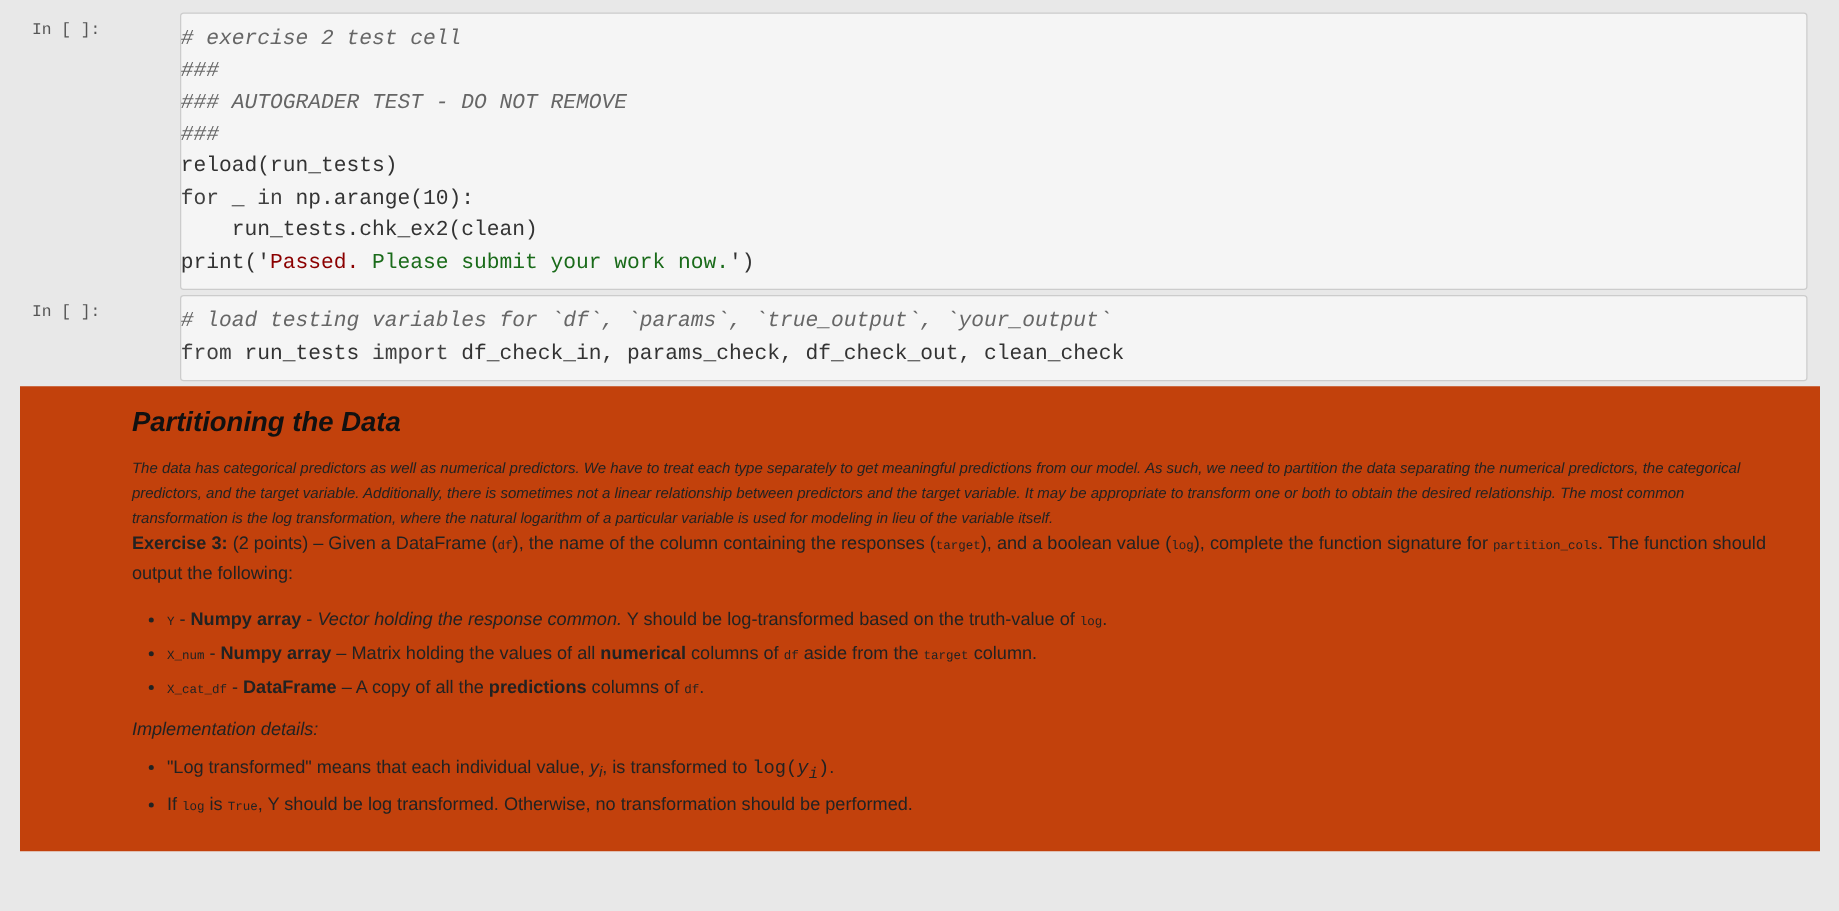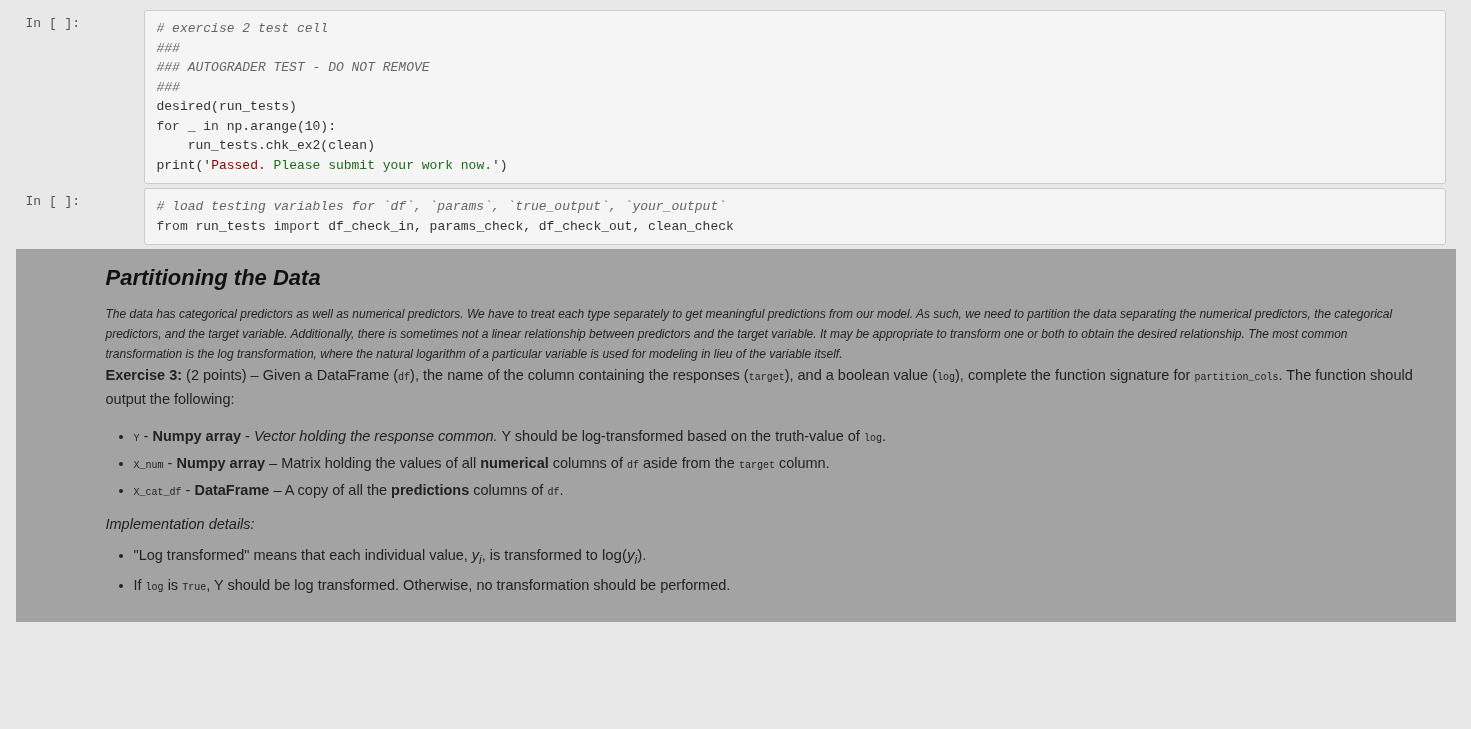--- a/index.html
+++ b/index.html
@@ -32,42 +32,42 @@
       color: #555;
       min-width: 70px;
       padding-top: 6px;
       white-space: nowrap;
     }
 
     .code-cell {
       background: #f5f5f5;
       border: 1px solid #ccc;
       border-radius: 3px;
-      padding: 8px 12px;
+      padding: 8px 0;
       flex: 1;
       font-family: 'Courier New', Courier, monospace;
-      font-size: 13px;
+      font-size: 17px;
       line-height: 1.5;
       color: #333;
     }
 
     .code-line {
       white-space: pre;
     }
 
     
     .c-keyword { color: #404040; font-weight: normal; }
     .c-function { color: #333; }
     .c-string-passed { color: #8b0000; }
     .c-string-please { color: #1a6b1a; }
     .c-comment { color: #666; font-style: italic; }
 
     .markdown-section {
       padding: 16px 30px 10px 90px;
-      background: #a3a3a3;
+      background: #c2410c;
     }
 
     .section-title {
       font-size: 22px;
       font-weight: bold;
       font-style: italic;
       margin-bottom: 14px;
       color: #111;
     }
 
@@ -110,38 +110,38 @@
 
     .impl-header {
       font-style: italic;
       font-size: 14.5px;
       margin-bottom: 10px;
       margin-top: 4px;
       color: #222;
     }
 
     .log-math {
-      font-family: Liberation Sans, sans-serif;
+      font-family: Liberation Mono, monospace;
       font-size: 15px;
       margin-top: 31px;
     }
   </style>
 </head>
 <body>
 
 <div class="notebook-container">
 
   <div class="cell-wrapper">
     <div class="cell-label">In [ ]:</div>
     <div class="code-cell">
       <div class="code-line"><span class="c-comment"># exercise 2 test cell</span></div>
       <div class="code-line"><span class="c-comment">###</span></div>
       <div class="code-line"><span class="c-comment">### AUTOGRADER TEST - DO NOT REMOVE</span></div>
       <div class="code-line"><span class="c-comment">###</span></div>
-      <div class="code-line">desired(run_tests)</div>
+      <div class="code-line">reload(run_tests)</div>
       <div class="code-line"><span class="c-keyword">for</span> _ <span class="c-keyword">in</span> np.arange(10):</div>
       <div class="code-line">    run_tests.chk_ex2(clean)</div>
       <div class="code-line"><span class="c-function">print</span>('<span class="c-string-passed">Passed. </span><span class="c-string-please">Please submit your work now.</span>')</div>
     </div>
   </div>
 
   <div class="cell-wrapper">
     <div class="cell-label">In [ ]:</div>
     <div class="code-cell">
       <div class="code-line"><span class="c-comment"># load testing variables for `df`, `params`, `true_output`, `your_output`</span></div>

